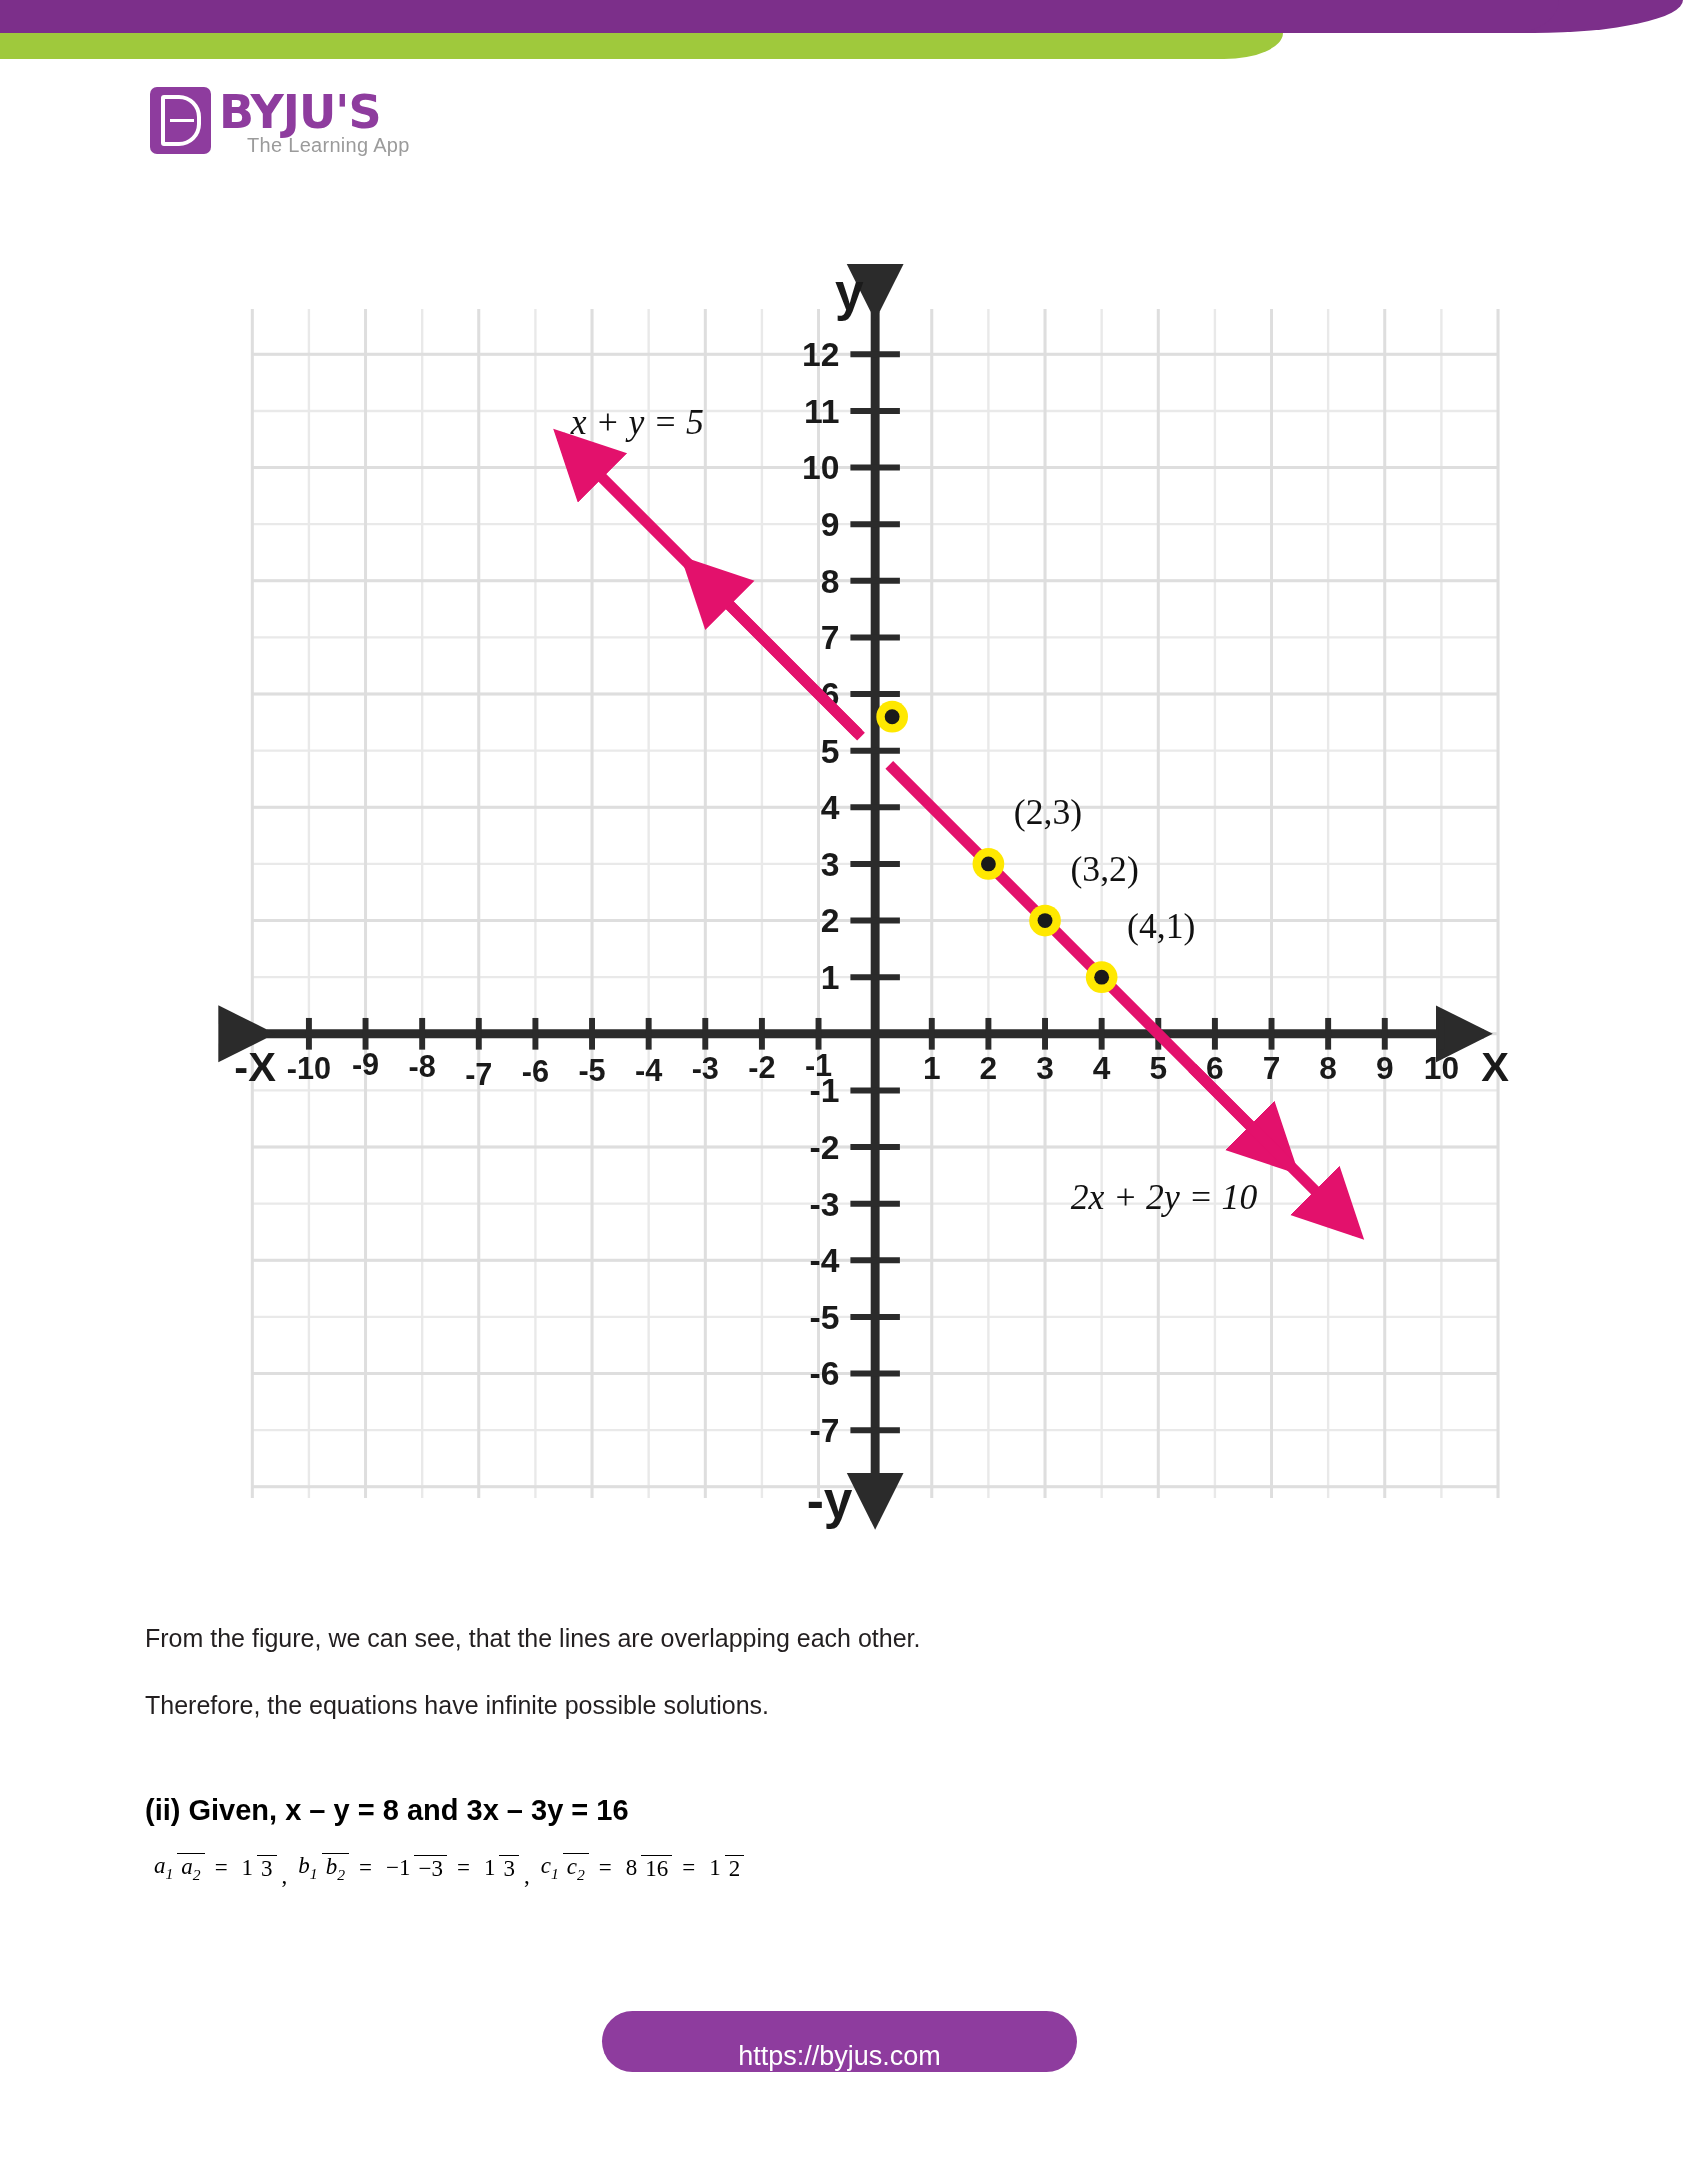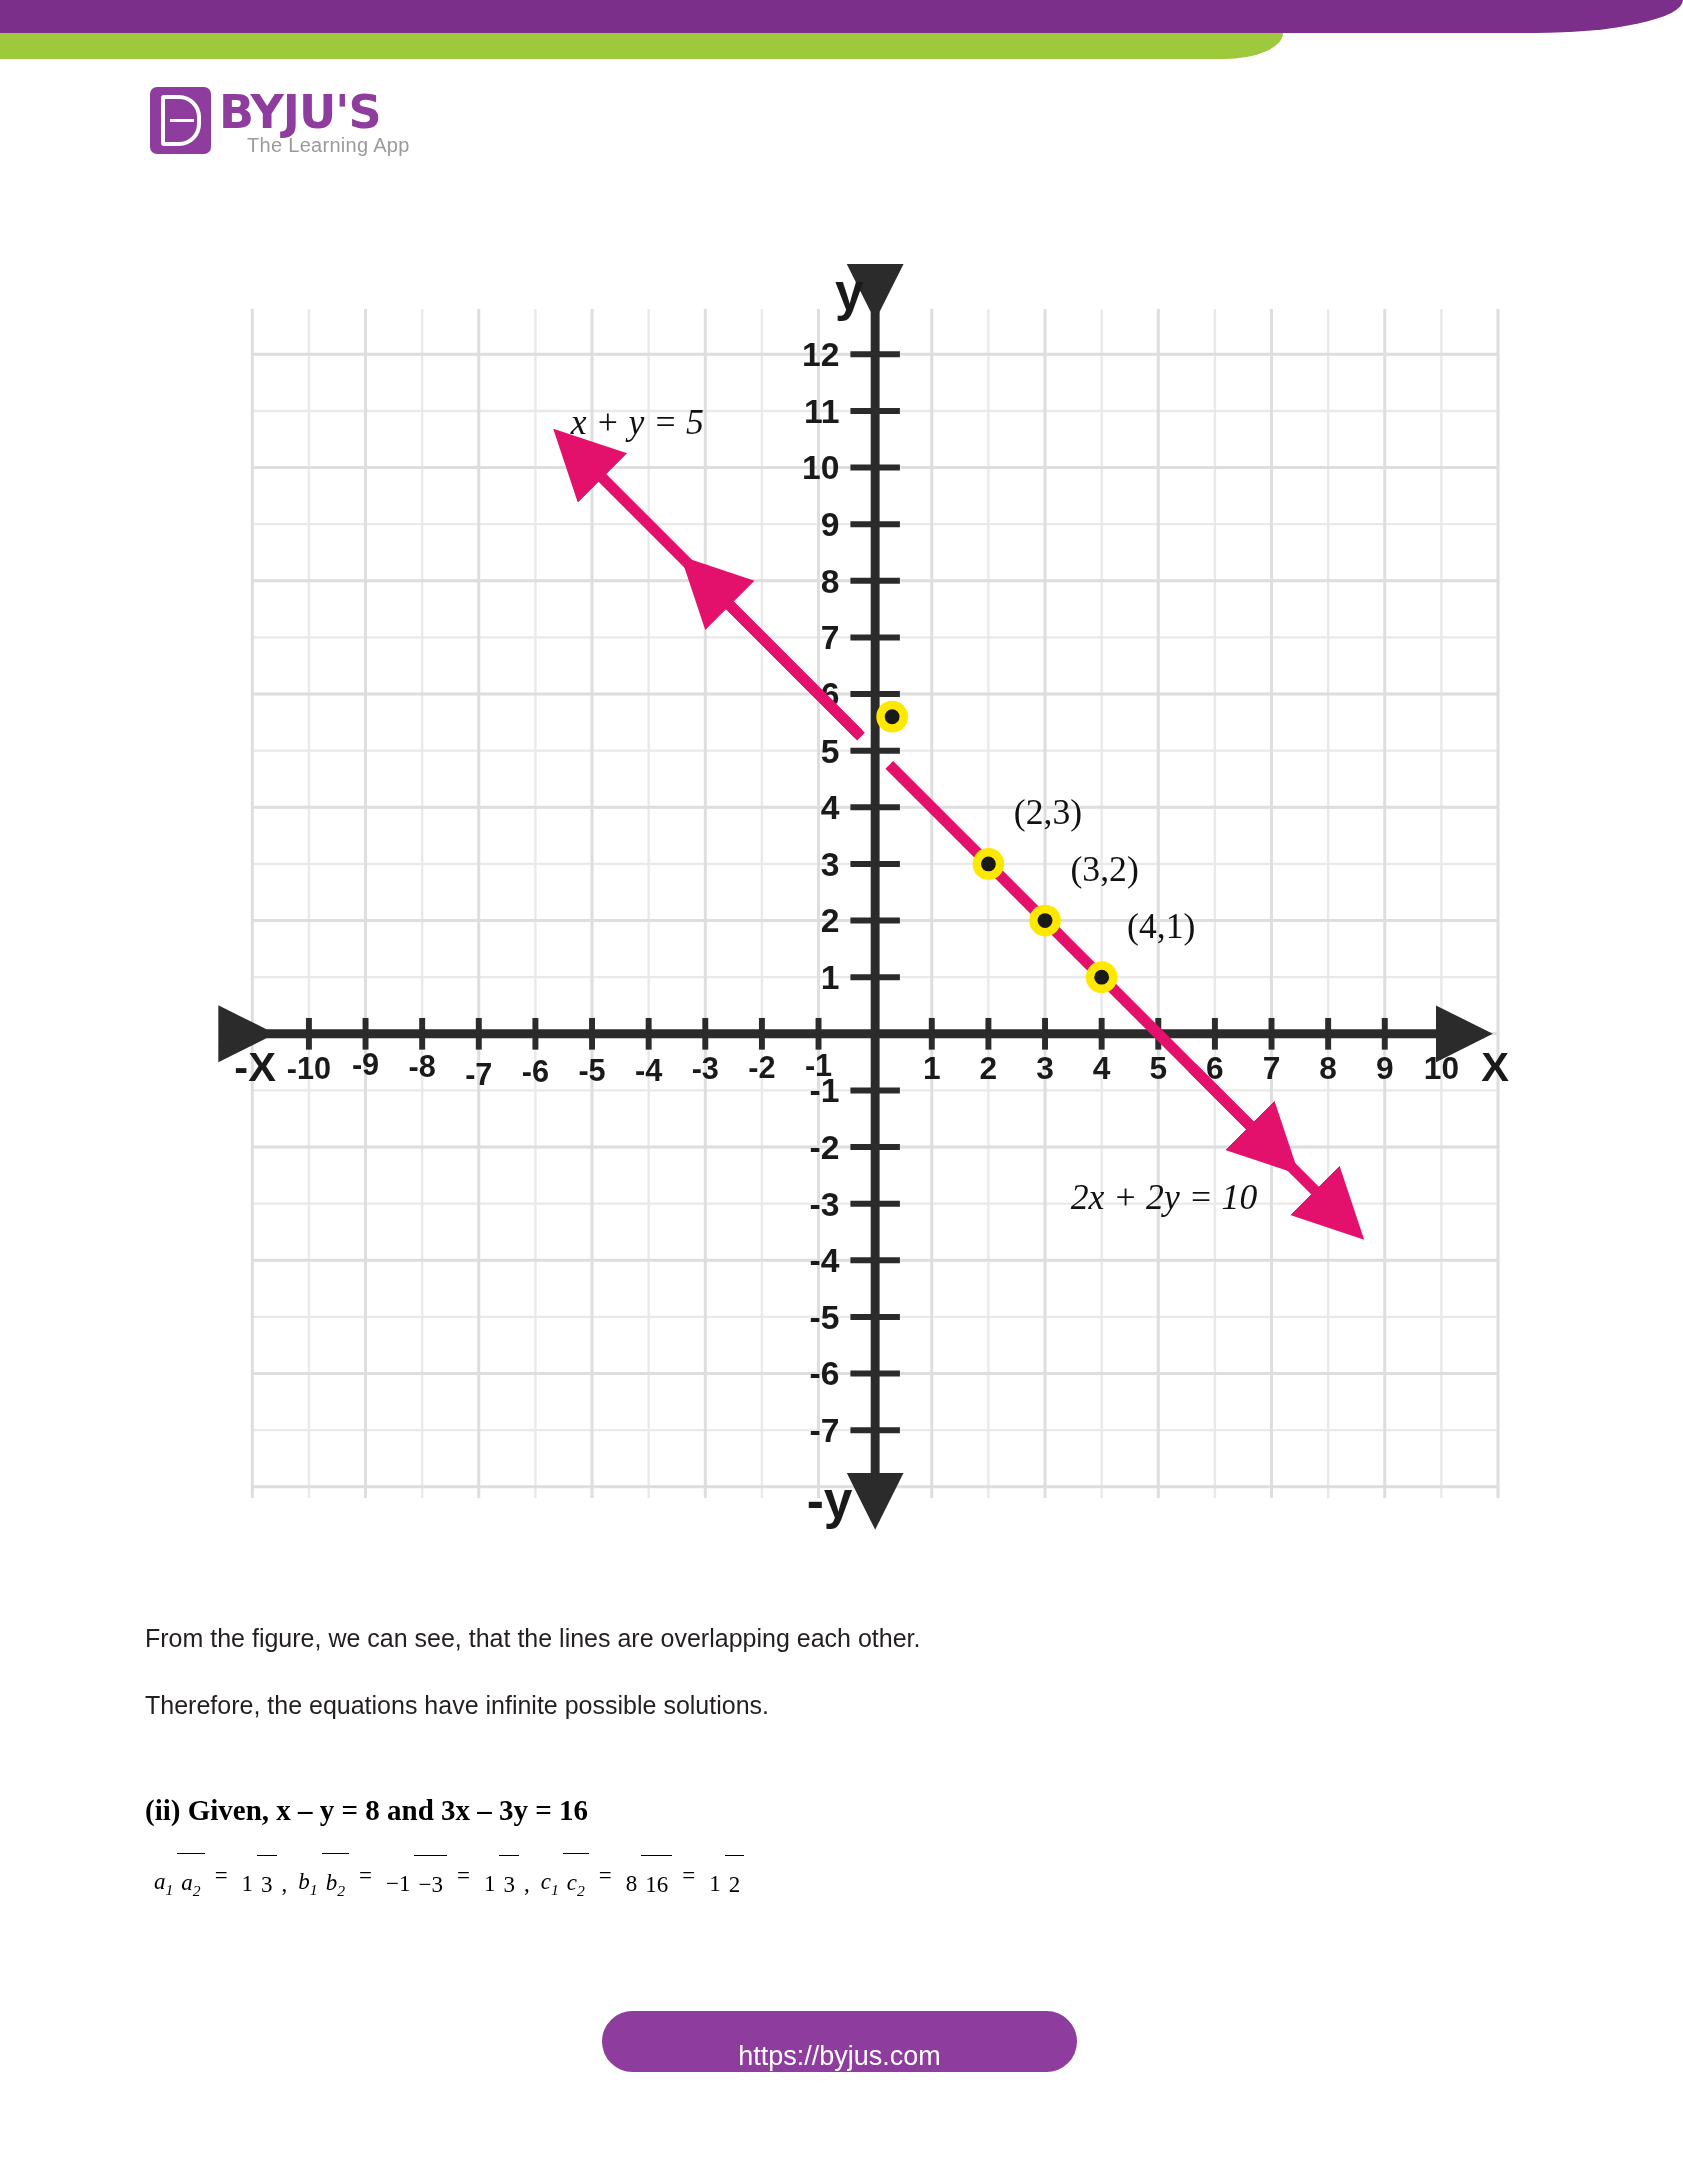--- a/index.html
+++ b/index.html
@@ -77,37 +77,37 @@
   .para {
     position:absolute; left:145px;
     font-family:"Liberation Sans", sans-serif;
     font-size:25px; color:#231f20;
   }
   #para-1 { top:1624px; }
   #para-2 { top:1691px; }
 
   #section-ii {
     position:absolute; left:145px; top:1794px;
-    font-family:Liberation Serif, serif;
+    font-family:Liberation Sans, sans-serif;
     font-weight:bold; font-size:29px; color:#000;
   }
 
   
   #math-row {
     position:absolute; left:145px; top:1853px;
     font-family:"Liberation Serif", serif;
     font-size:23px; color:#000;
     display:flex; align-items:center;
   }
   .frac {
     display:inline-flex; flex-direction:row; align-items:flex-end;
     vertical-align:middle; margin:0 5px; line-height:1.05;
   }
   .frac .num { padding:0 4px 1px 4px; font-style:italic; }
-  .frac .den { padding:17px 4px 0 4px; border-top:1.6px solid #000; font-style:italic; }
+  .frac .den { padding:1px 4px 0 4px; border-top:1.6px solid #000; font-style:italic; }
   .frac.plain .num, .frac.plain .den { font-style:normal; }
   .op { margin:0 5px; }
   .comma { margin:0 2px 0 0; position:relative; top:8px; }
   .sub { font-size:0.68em; vertical-align:sub; }
 
   
   #footer-pill {
     position:absolute; left:602px; top:2011px;
     width:475px; height:61px;
     background:#8e3c9e; border-radius:31px;

